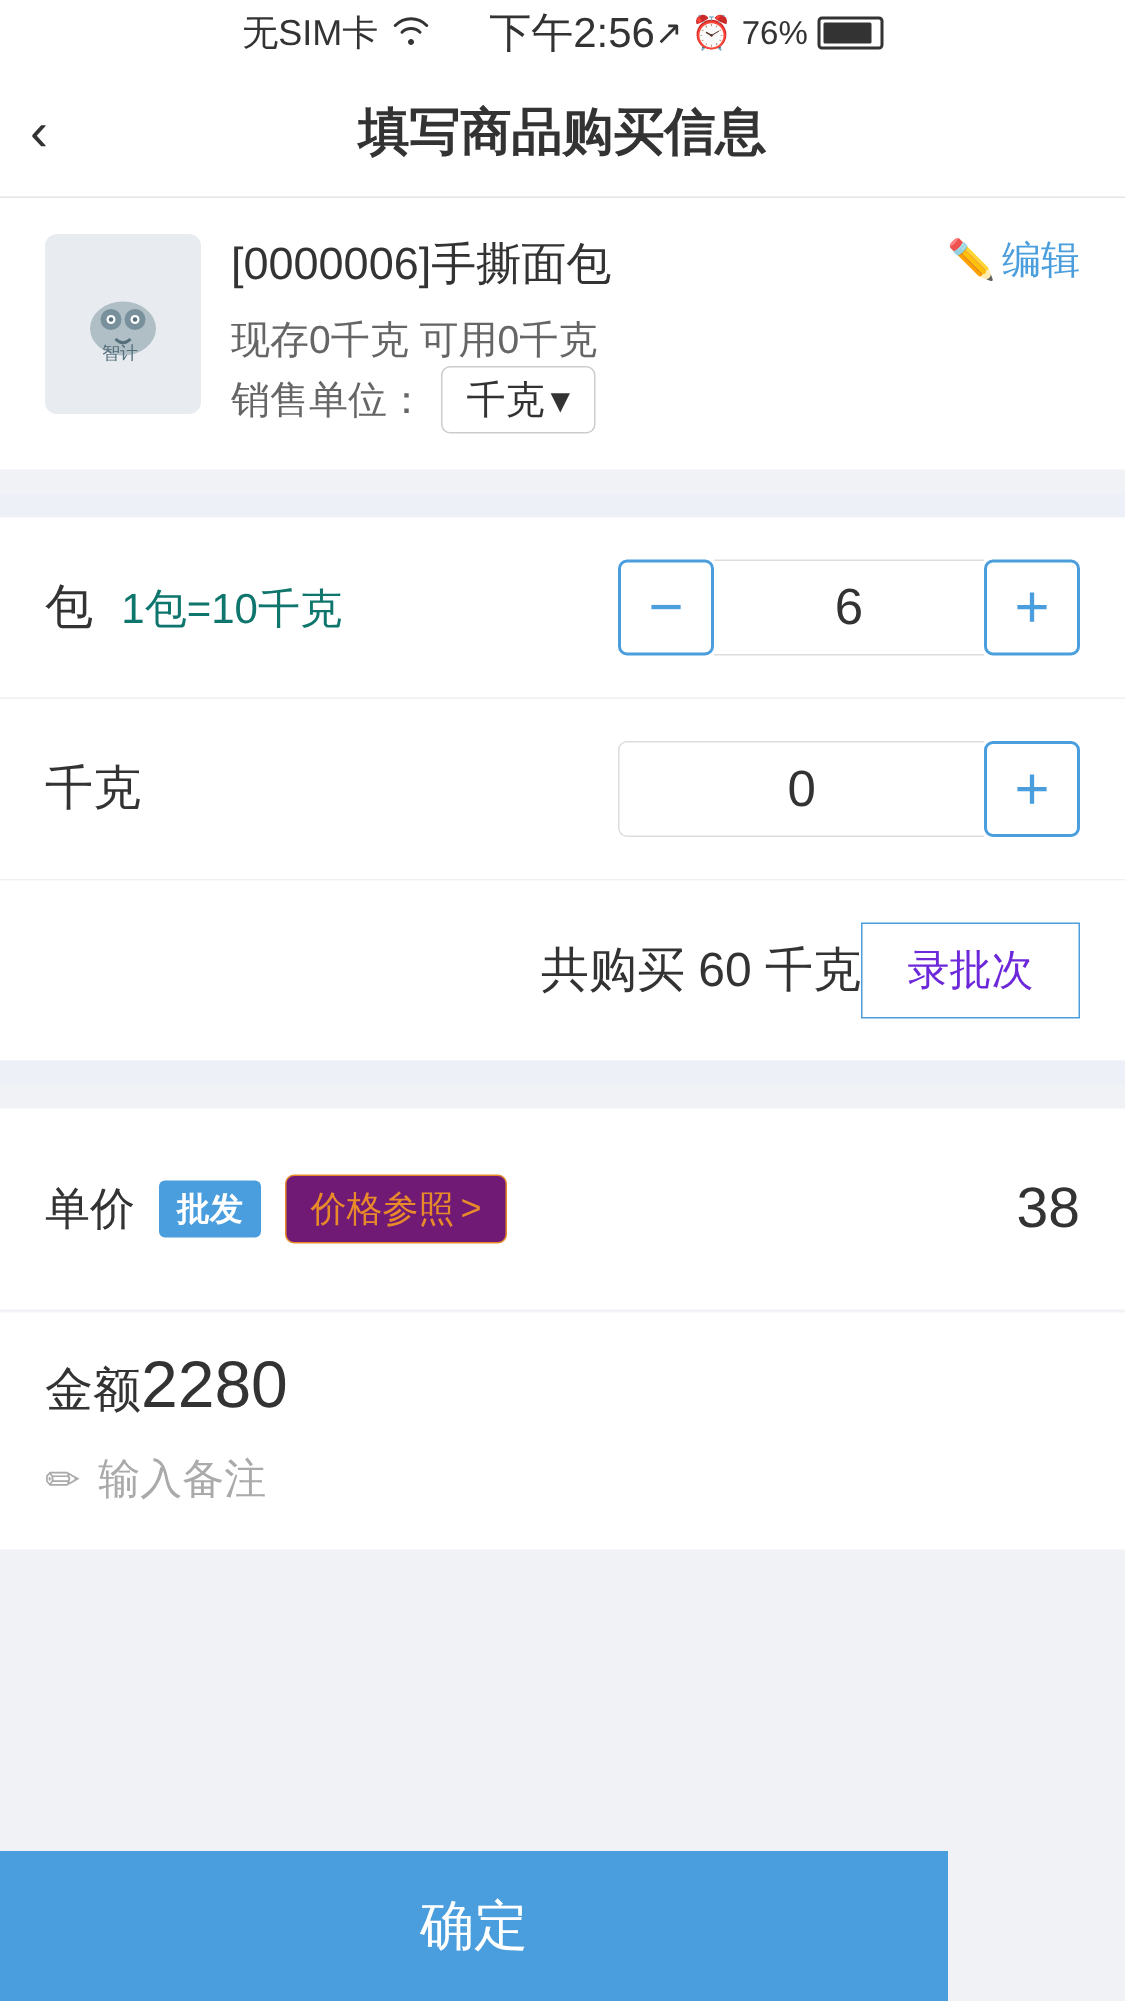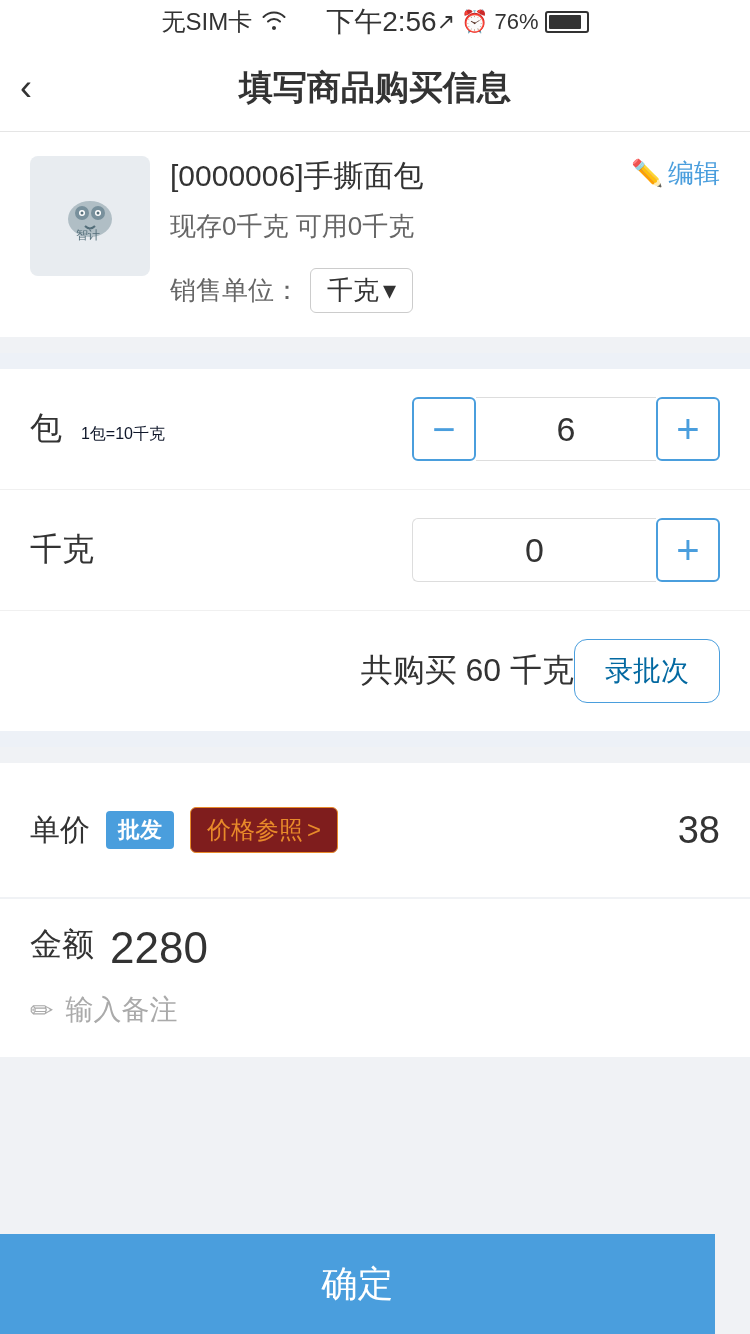--- a/index.html
+++ b/index.html
@@ -56,21 +56,21 @@
     
     .product-card {
       background: #fff;
       padding: 24px 30px;
       display: flex;
       align-items: flex-start;
       gap: 20px;
       margin-bottom: 16px;
     }
     .product-thumb {
-      width: 120px;
+      width: 104px;
       height: 120px;
       background: #e8ecf0;
       border-radius: 8px;
       display: flex;
       align-items: center;
       justify-content: center;
       flex-shrink: 0;
       overflow: hidden;
     }
     .product-thumb svg {
@@ -99,21 +99,21 @@
       white-space: nowrap;
     }
     .product-stock {
       font-size: 26px;
       color: #666;
       margin-top: 12px;
     }
     .product-unit {
       font-size: 26px;
       color: #666;
-      margin-top: 24px;
+      margin-top: 0;
       display: flex;
       align-items: center;
       gap: 10px;
     }
     .unit-select {
       border: 1px solid #ccc;
       border-radius: 6px;
       padding: 4px 16px;
       font-size: 26px;
       background: #fff;
@@ -135,22 +135,22 @@
       align-items: center;
       padding: 28px 30px;
       border-bottom: 1px solid #f0f0f0;
     }
     .input-row-label {
       flex: 1;
       font-size: 32px;
       color: #333;
     }
     .input-row-hint {
-      font-size: 16px;
-      color: #0f172a;
+      font-size: 28px;
+      color: #0f766e;
       margin-left: 10px;
       text-align: center;
     }
     .qty-control {
       display: flex;
       align-items: center;
     }
     .qty-btn {
       width: 64px;
       height: 64px;
@@ -194,24 +194,24 @@
       align-items: center;
       justify-content: flex-end;
       padding: 28px 30px;
     }
     .summary-text {
       font-size: 32px;
       color: #333;
     }
     .record-btn {
       border: 1px solid #4a9edd;
-      border-radius: 13px;
+      border-radius: 0;
       padding: 12px 30px;
       font-size: 28px;
-      color: #0369a1;
+      color: #6d28d9;
       background: #fff;
       cursor: pointer;
     }
 
     
     .price-row {
       background: #fff;
       display: flex;
       align-items: center;
       padding: 44px 30px;
@@ -229,43 +229,42 @@
       padding: 4px 12px;
       border-radius: 4px;
       font-weight: bold;
     }
     .price-ref-btn {
       border: 1.5px solid #e88a2a;
       border-radius: 6px;
       padding: 6px 16px;
       font-size: 24px;
       color: #e88a2a;
-      background: #7f1d1d;
+      background: #701a75;
       display: flex;
       align-items: center;
       gap: 4px;
       cursor: pointer;
     }
     .price-value {
       margin-left: auto;
       font-size: 38px;
       color: #333;
       font-weight: 400;
     }
 
     
     .amount-section {
       background: #fff;
       padding: 24px 30px 28px;
       margin-top: 2px;
     }
     .amount-row {
       display: flex;
-      align-items: flex-start;
-      gap: 16px;
+      align-items: flex-end;
     }
     .amount-label {
       font-size: 32px;
       color: #333;
     }
     .amount-value {
       font-size: 44px;
       font-weight: 500;
       color: #333;
     }
@@ -278,21 +277,21 @@
     .note-text {
       font-size: 28px;
       color: #aaa;
     }
 
     
     .footer {
       position: fixed;
       bottom: 0;
       left: 0;
-      width: 715px;
+      width: 632px;
       height: 100px;
       background: #4a9edd;
       display: flex;
       align-items: center;
       justify-content: center;
       cursor: pointer;
     }
     .footer-btn-text {
       font-size: 36px;
       color: #fff;

